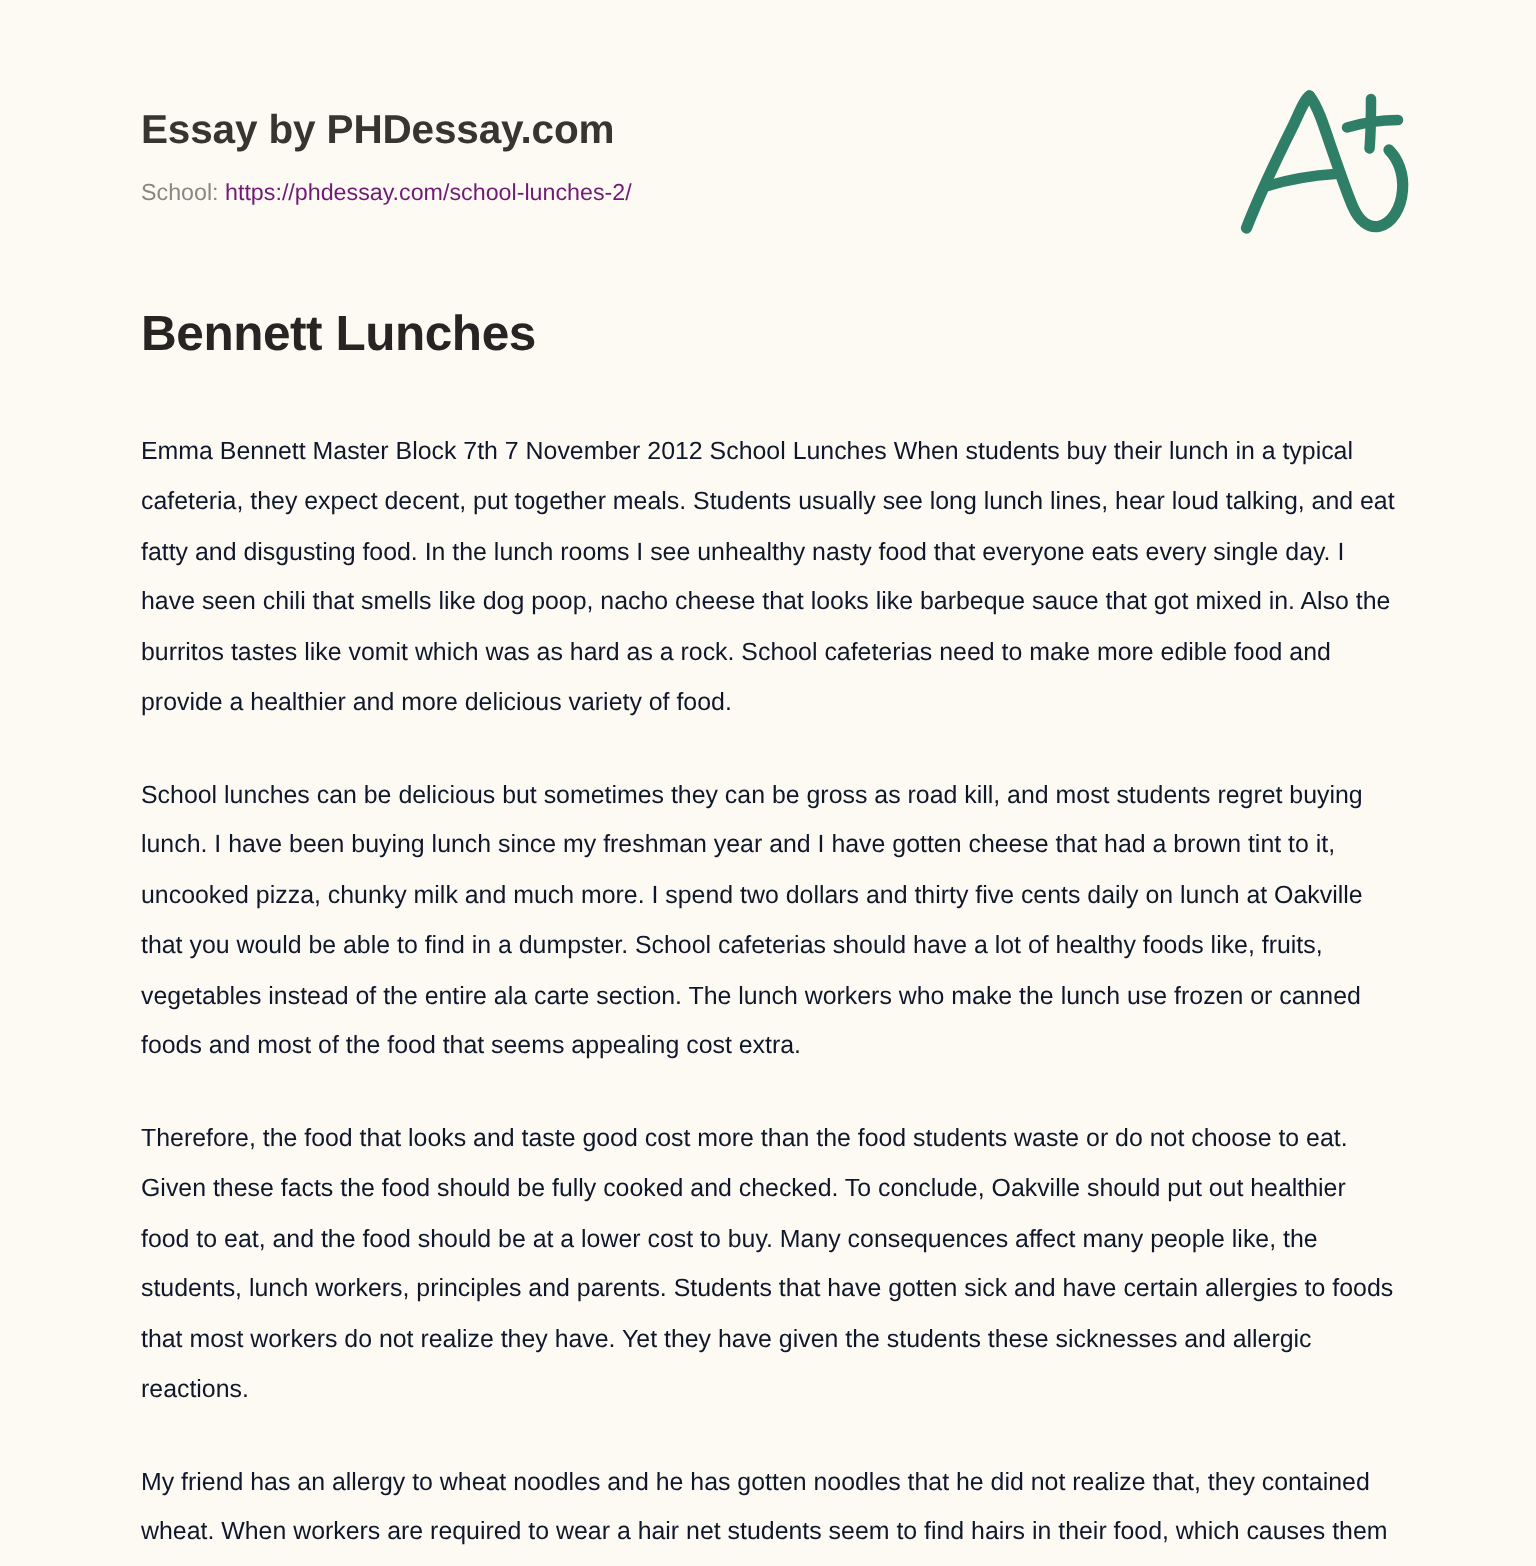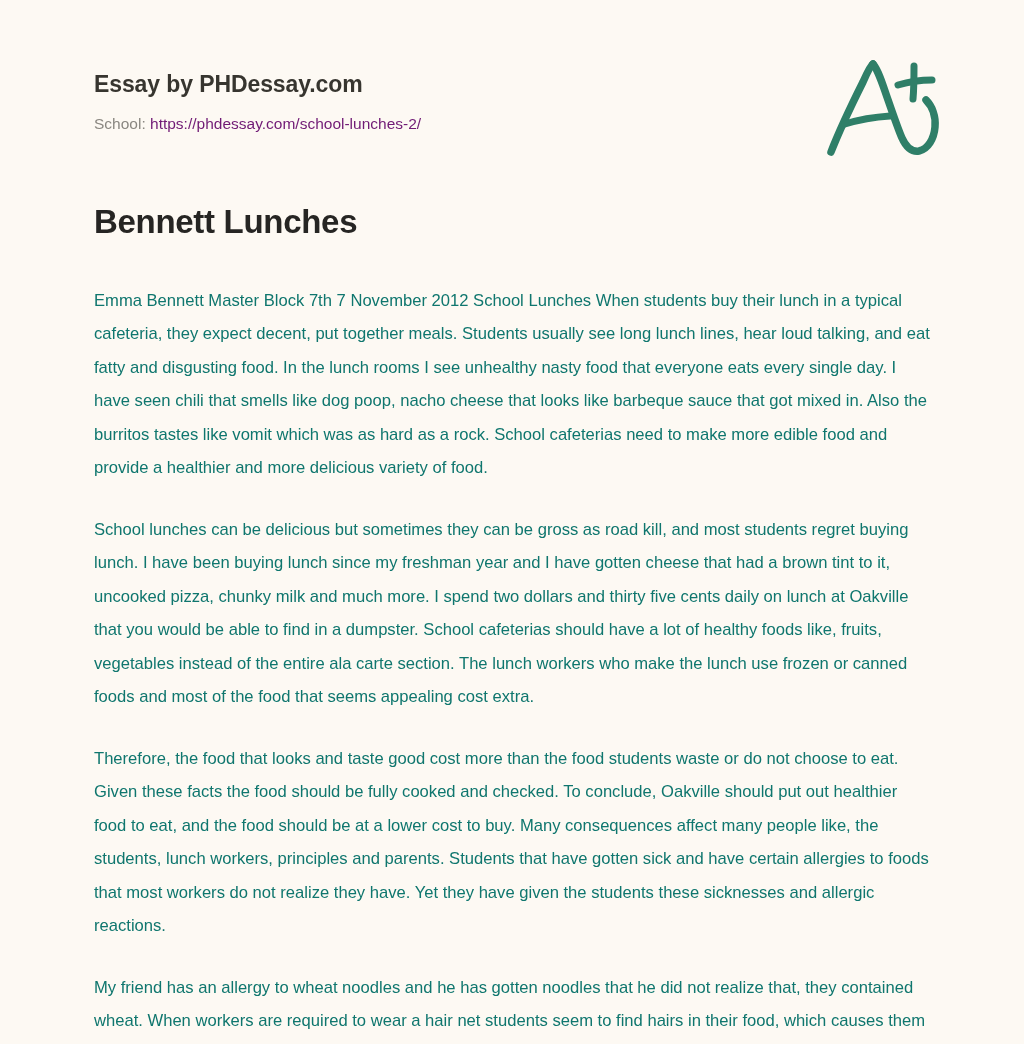--- a/index.html
+++ b/index.html
@@ -26,21 +26,21 @@
 
   
   .masthead {
     position: relative;
     padding-top: 70px;
     height: 112px;
     box-sizing: border-box;
   }
 
   .brand-line {
-    font-size: 23px;
+    font-size: 27px;
     font-weight: 700;
     letter-spacing: -0.1px;
     color: #37352f;
     line-height: 1.25;
     margin: 0;
   }
 
   .source-line {
     margin: 15px 0 0 0;
     font-size: 15.5px;
@@ -85,21 +85,21 @@
   
   .article {
     margin-top: 42px;
     max-width: 838px;
   }
 
   .article p {
     margin: 0 0 28px 0;
     font-size: 16.6px;
     line-height: 33.5px;
-    color: #0f766e;
+    color: #0f172a;
     text-align: left;
     letter-spacing: 0.0px;
   }
 
   .article p:last-child {
     margin-bottom: 0;
   }
 </style>
 </head>
 <body>

